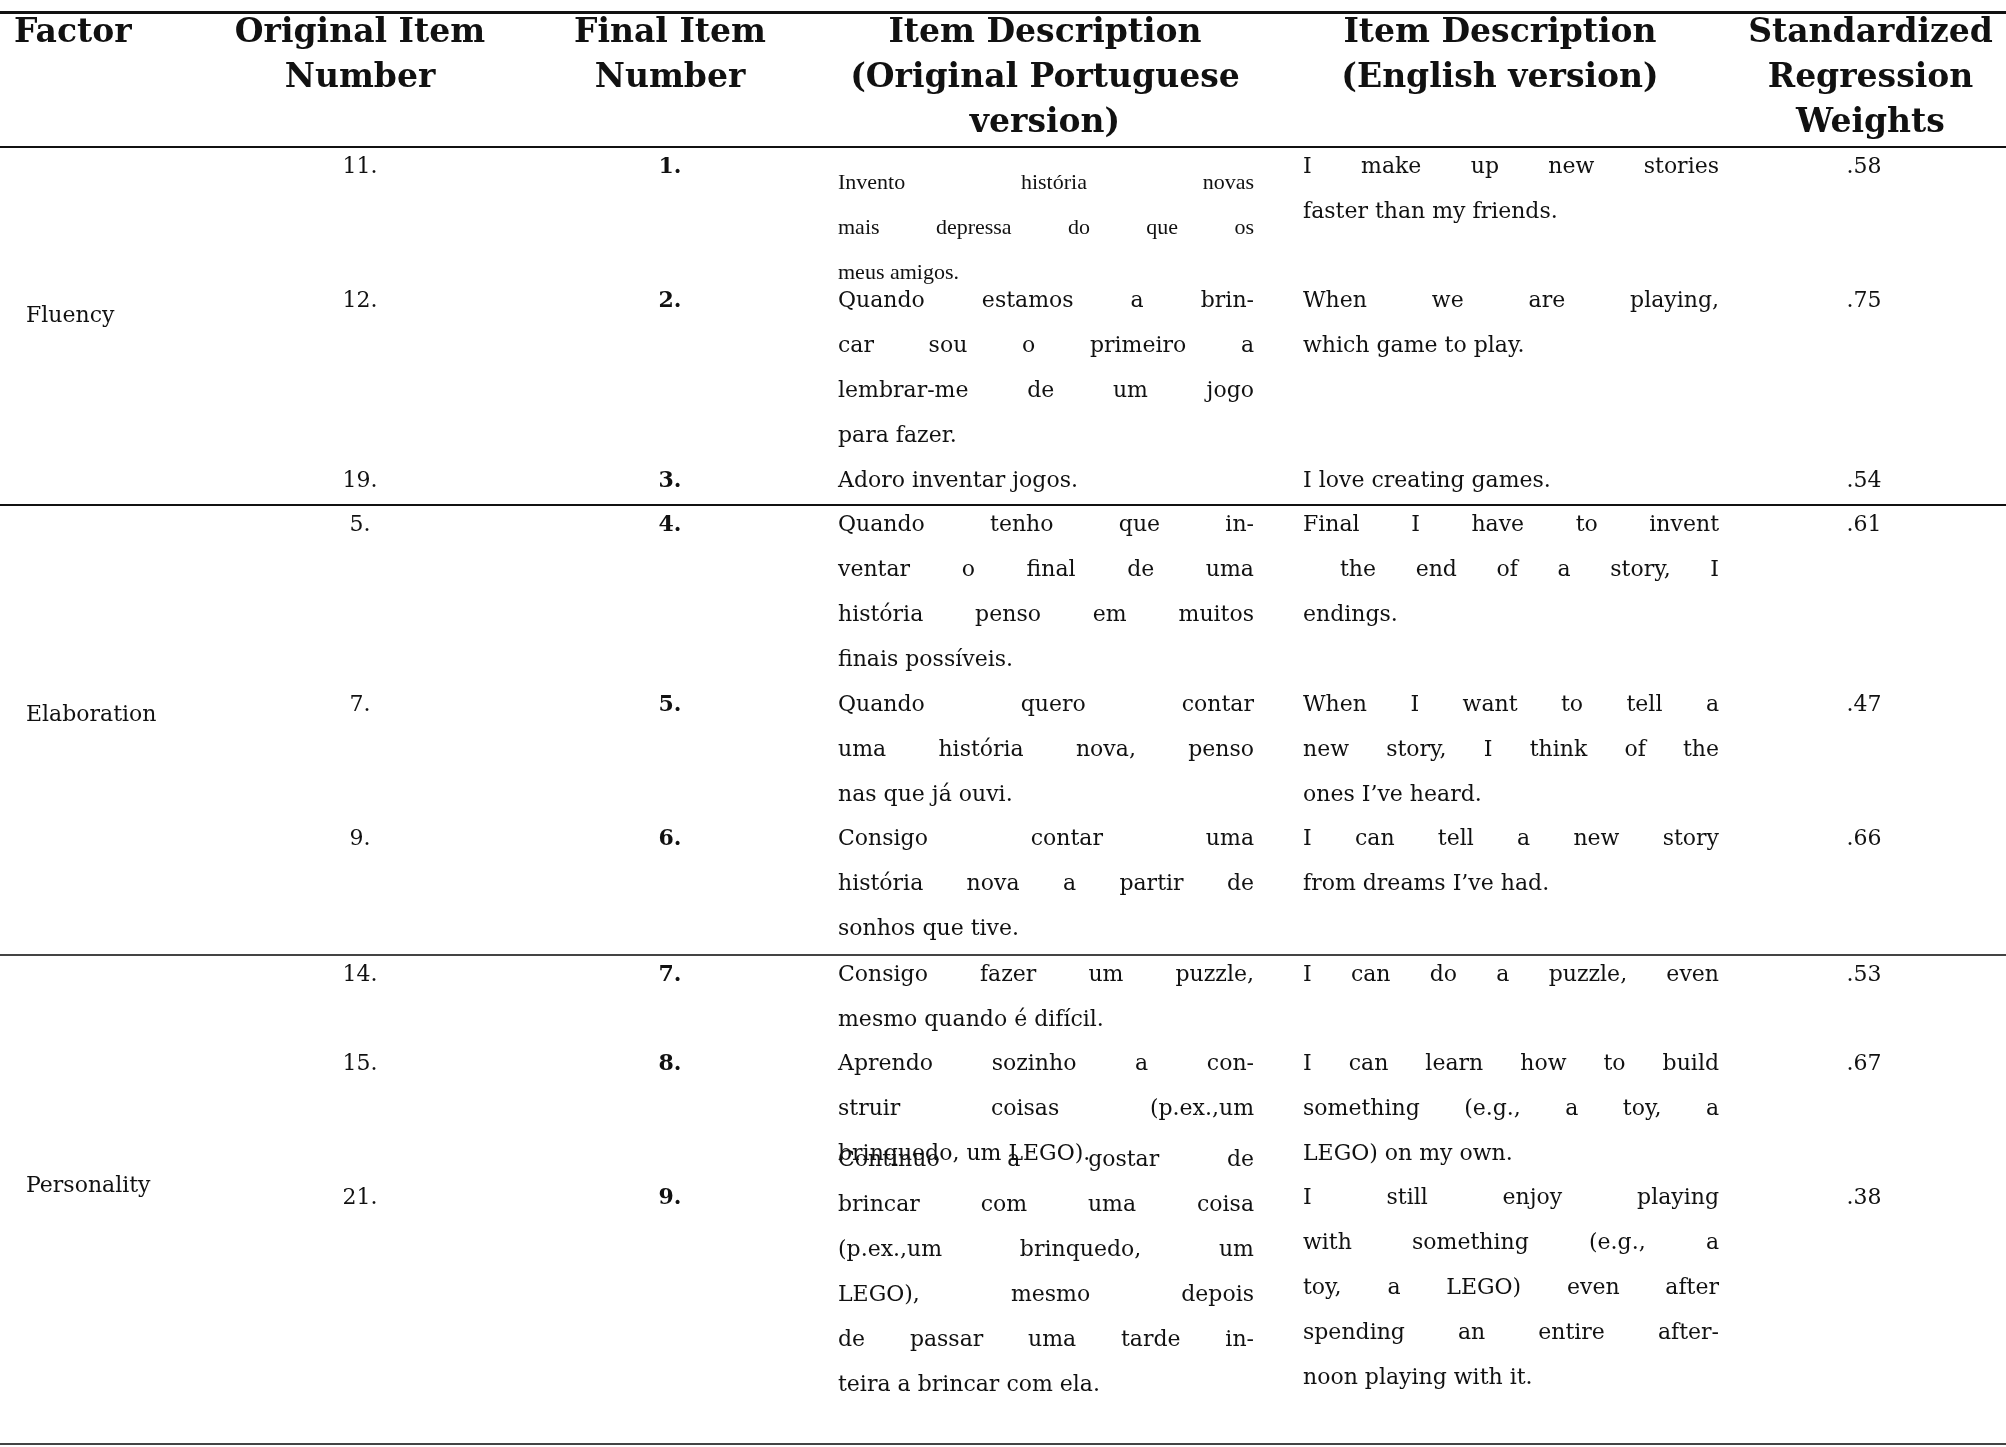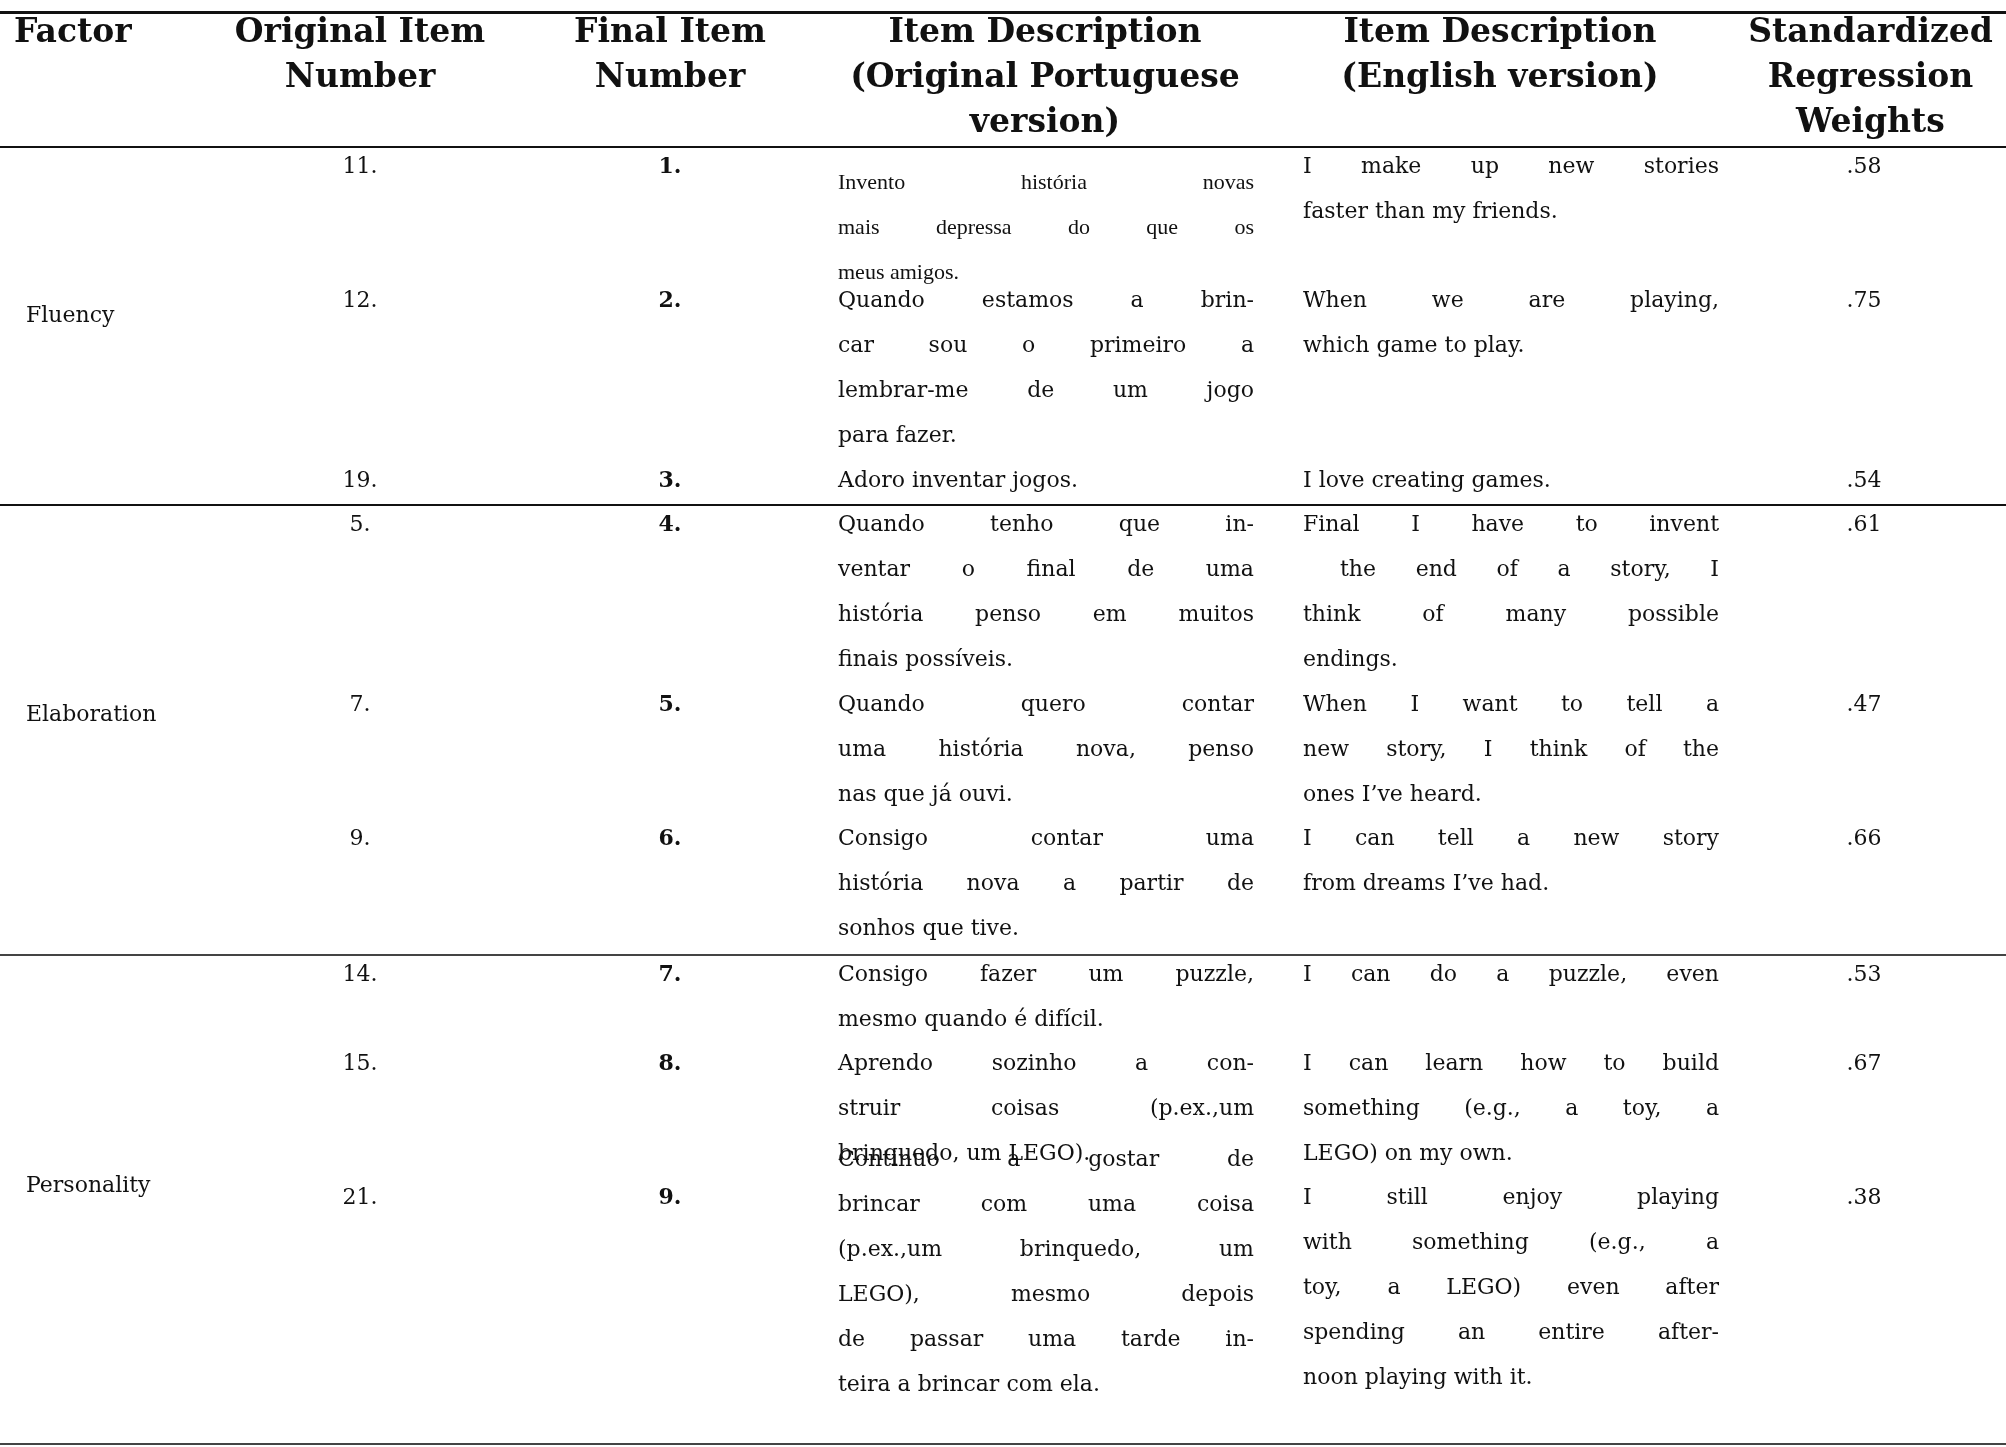--- a/index.html
+++ b/index.html
@@ -97,21 +97,20 @@
 <div class="cell num bold" style="left:610px;top:501px;">4.</div>
 <div class="cell desc" style="left:838px;top:501px;">
   <span class="ln" style="text-align-last:justify;">Quando tenho que in-</span>
   <span class="ln" style="text-align-last:justify;">ventar o final de uma</span>
   <span class="ln" style="text-align-last:justify;">história penso em muitos</span>
   <span class="ln">finais possíveis.</span>
 </div>
 <div class="cell desc" style="left:1303px;top:501px;">
   <span class="ln" style="text-align-last:justify;">Final I have to invent</span>
   <span class="ln" style="text-align-last:justify;margin-left:37px;">the end of a story, I</span>
-  <span class="ln" style="text-align-last:justify;">think of many possible</span>
   <span class="ln">endings.</span>
 </div>
 <div class="cell num" style="left:1804px;top:501px;">.61</div>
 
 <div class="cell num" style="left:300px;top:681px;">7.</div>
 <div class="cell num bold" style="left:610px;top:681px;">5.</div>
 <div class="cell desc" style="left:838px;top:681px;">
   <span class="ln" style="text-align-last:justify;">Quando quero contar</span>
   <span class="ln" style="text-align-last:justify;">uma história nova, penso</span>
   <span class="ln">nas que já ouvi.</span>

